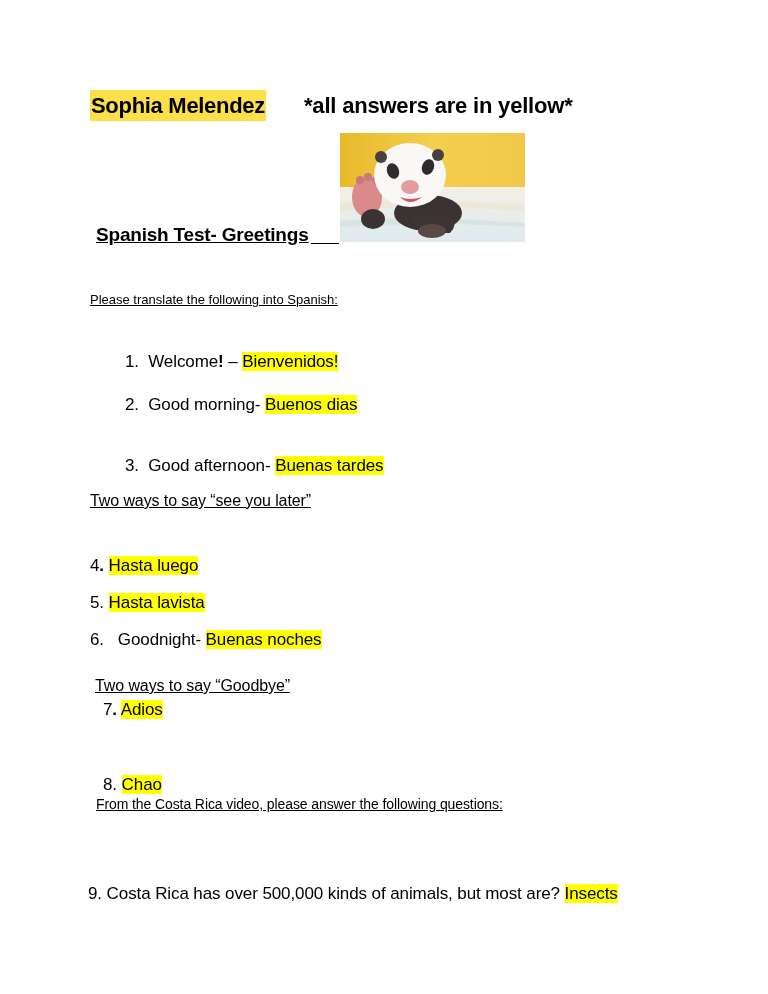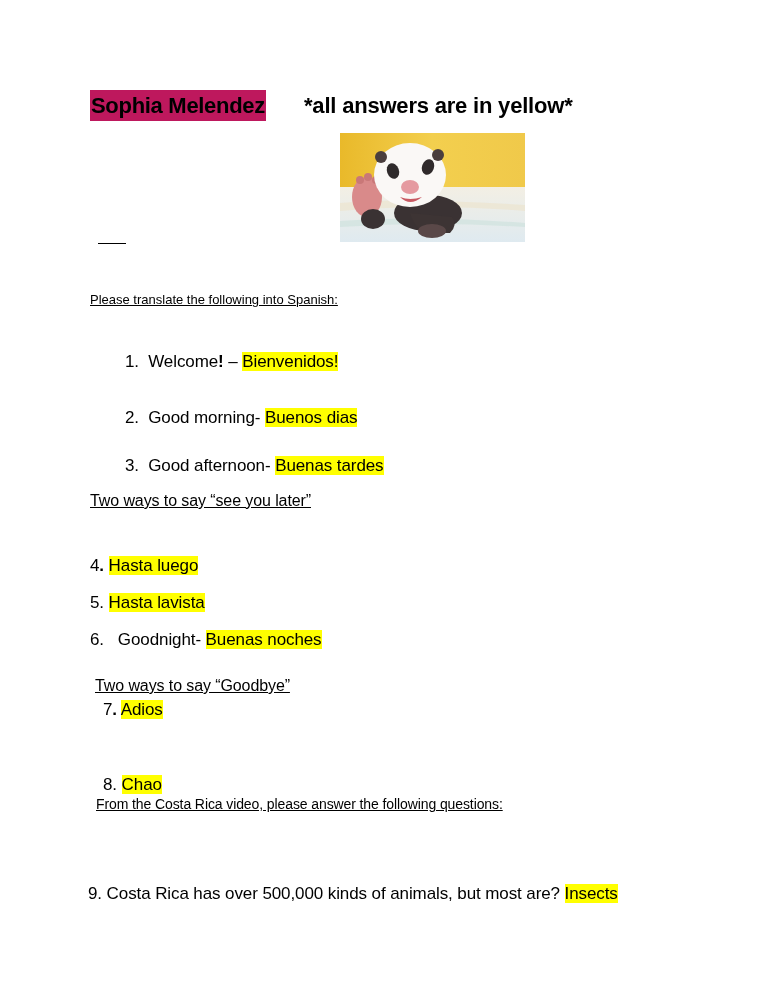--- a/index.html
+++ b/index.html
@@ -10,21 +10,21 @@
     body {
       width: 768px;
       height: 994px;
       position: relative;
       overflow: hidden;
       font-family: "Liberation Sans", "DejaVu Sans", sans-serif;
       color: #000000;
     }
     .abs { position: absolute; white-space: nowrap; }
     .hl-yellow { background: #ffff00; }
-    .hl-magenta { background: #be185d; }
+    .hl-magenta { background: #fde047; }
     .title {
       font-size: 22px;
       font-weight: bold;
       line-height: 31px;
     }
     .name-box {
       left: 90px; top: 90px;
       padding: 0 1px;
       letter-spacing: -0.3px;
     }
@@ -110,31 +110,31 @@
     <ellipse cx="53" cy="38" rx="6" ry="8" fill="#2f2a2b" transform="rotate(-20 53 38)"></ellipse>
     <ellipse cx="88" cy="34" rx="6" ry="8" fill="#2f2a2b" transform="rotate(20 88 34)"></ellipse>
     <ellipse cx="70" cy="54" rx="9" ry="7" fill="#e59aa0"></ellipse>
     <path d="M60 64 Q70 74 82 64 Q70 68 60 64 Z" fill="#c85a63"></path>
 
     <ellipse cx="92" cy="98" rx="14" ry="7" fill="#5a4848"></ellipse>
   </svg>
 </div>
 
 <div class="abs heading">
-  <span class="heading-tail"></span>
+  <span>Spanish Test- Greetings</span><span class="heading-tail"></span>
 </div>
 
 <div class="abs instr">Please translate the following into Spanish:</div>
 
 <div class="abs item" style="left:125px; top:325px;">
   <span>1.</span>&nbsp;
   <span>Welcome</span><span class="num-bold">!</span><span> – </span><span class="hl-yellow">Bienvenidos!</span>
 </div>
 
-<div class="abs item" style="left:125px; top:381px;">
+<div class="abs item" style="left:125px; top:368px;">
   <span>2.</span>&nbsp;
   <span>Good morning- </span><span class="hl-yellow">Buenos dias</span>
 </div>
 
 <div class="abs item" style="left:125px; top:429px;">
   <span>3.</span>&nbsp;
   <span>Good afternoon- </span><span class="hl-yellow">Buenas tardes</span>
 </div>
 
 <div class="abs subhead" style="left:90px; top:492px;">Two ways to say “see you later”</div>

